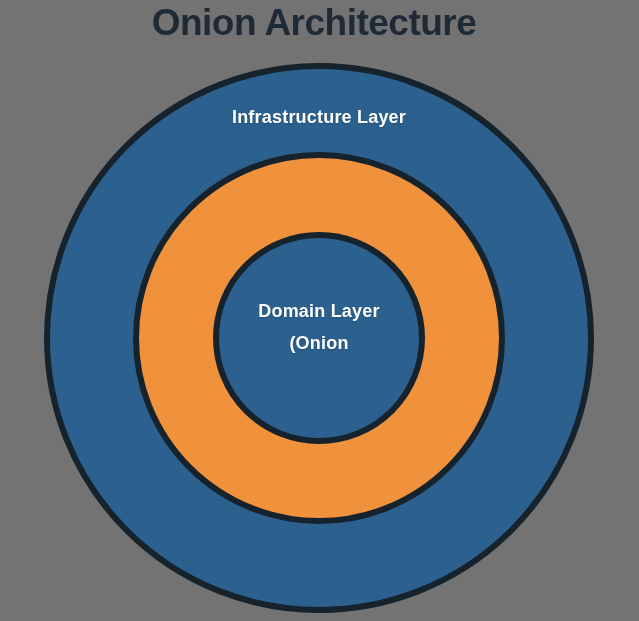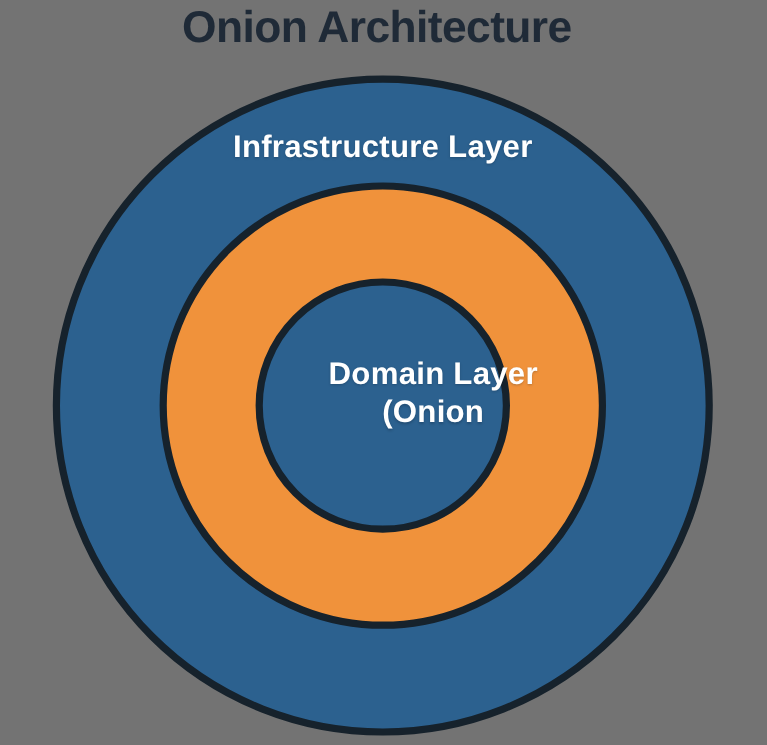--- a/index.html
+++ b/index.html
@@ -52,38 +52,37 @@
     top: 232px;
     width: 212px;
     height: 212px;
     background: #2C618F;
   }
   .label {
     position: absolute;
     left: 44px;
     width: 550px;
     text-align: center;
-    font-size: 26px;
+    font-size: 18px;
     font-weight: 700;
     letter-spacing: 0.2px;
   }
   .label.on-blue {
     color: #FFFFFF;
     text-shadow: 0 1px 2px rgba(10, 25, 40, 0.25);
   }
   .label.on-orange {
     color: #1E2B38;
   }
   .label.infrastructure { top: 107px; }
   .label.application   { top: 190px; }
   .label.external      { top: 534px; }
   .label.domain {
     top: 295px;
     line-height: 32px;
-    padding-left: 42px;
   }
 </style>
 </head>
 <body>
 
 <div class="canvas">
 
   <h1 class="title">Onion Architecture</h1>
 
   <div class="circle outer"></div>

